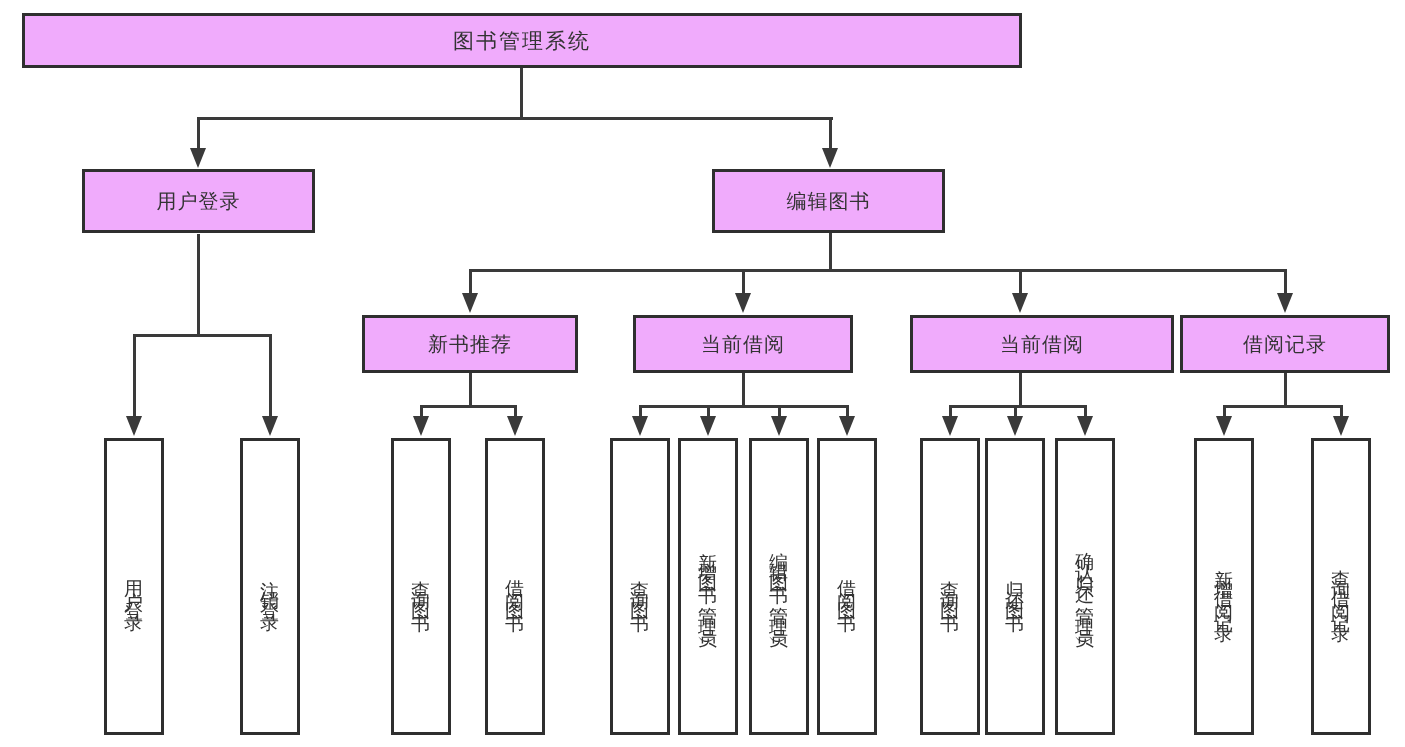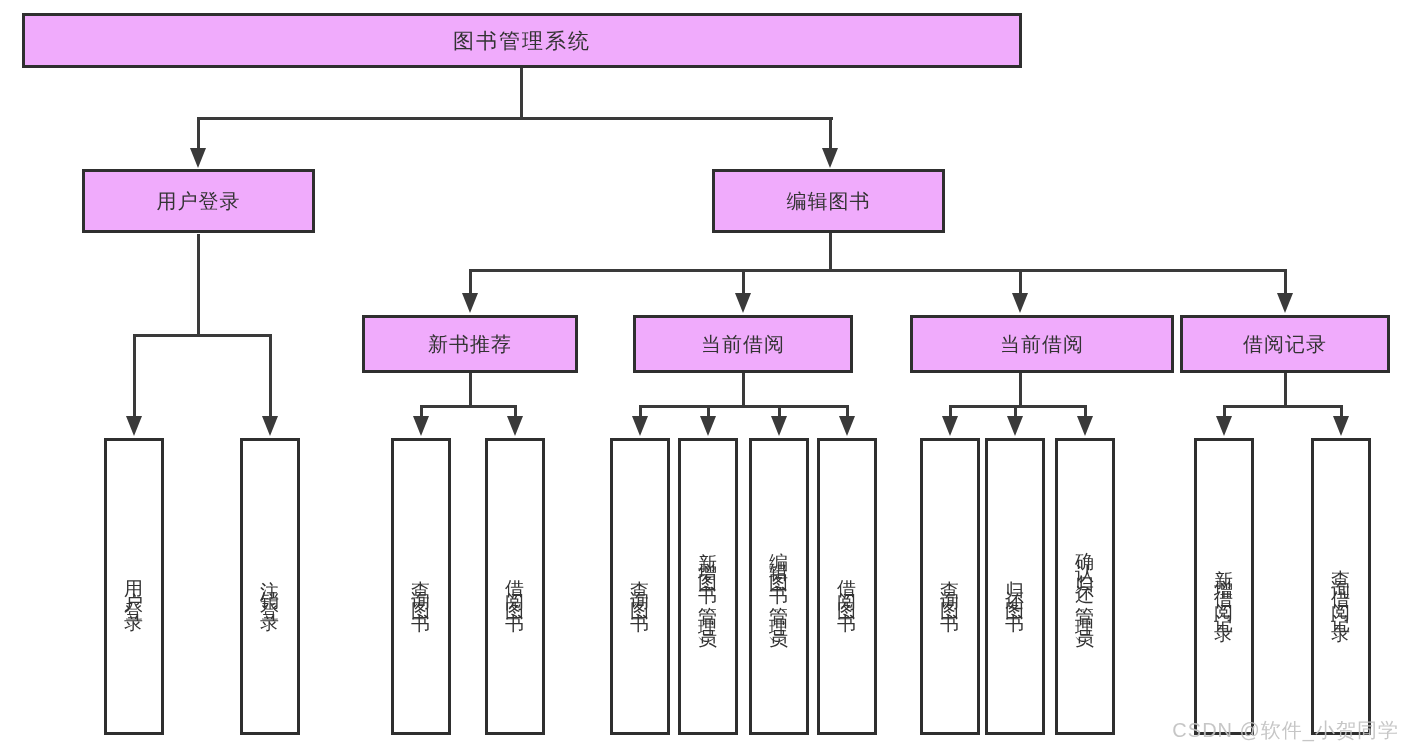--- a/index.html
+++ b/index.html
@@ -146,14 +146,13 @@
     <span class="vtext">确认归还（管理员）</span>
   </div>
 
   <div class="leaf" style="left:1194px;">
     <span class="vtext">新增借阅记录</span>
   </div>
   <div class="leaf" style="left:1311px;">
     <span class="vtext">查询借阅记录</span>
   </div>
 
-  <div id="watermark">CSDN @软件_小贺同学</div>
 </div>
 
 </body></html>

